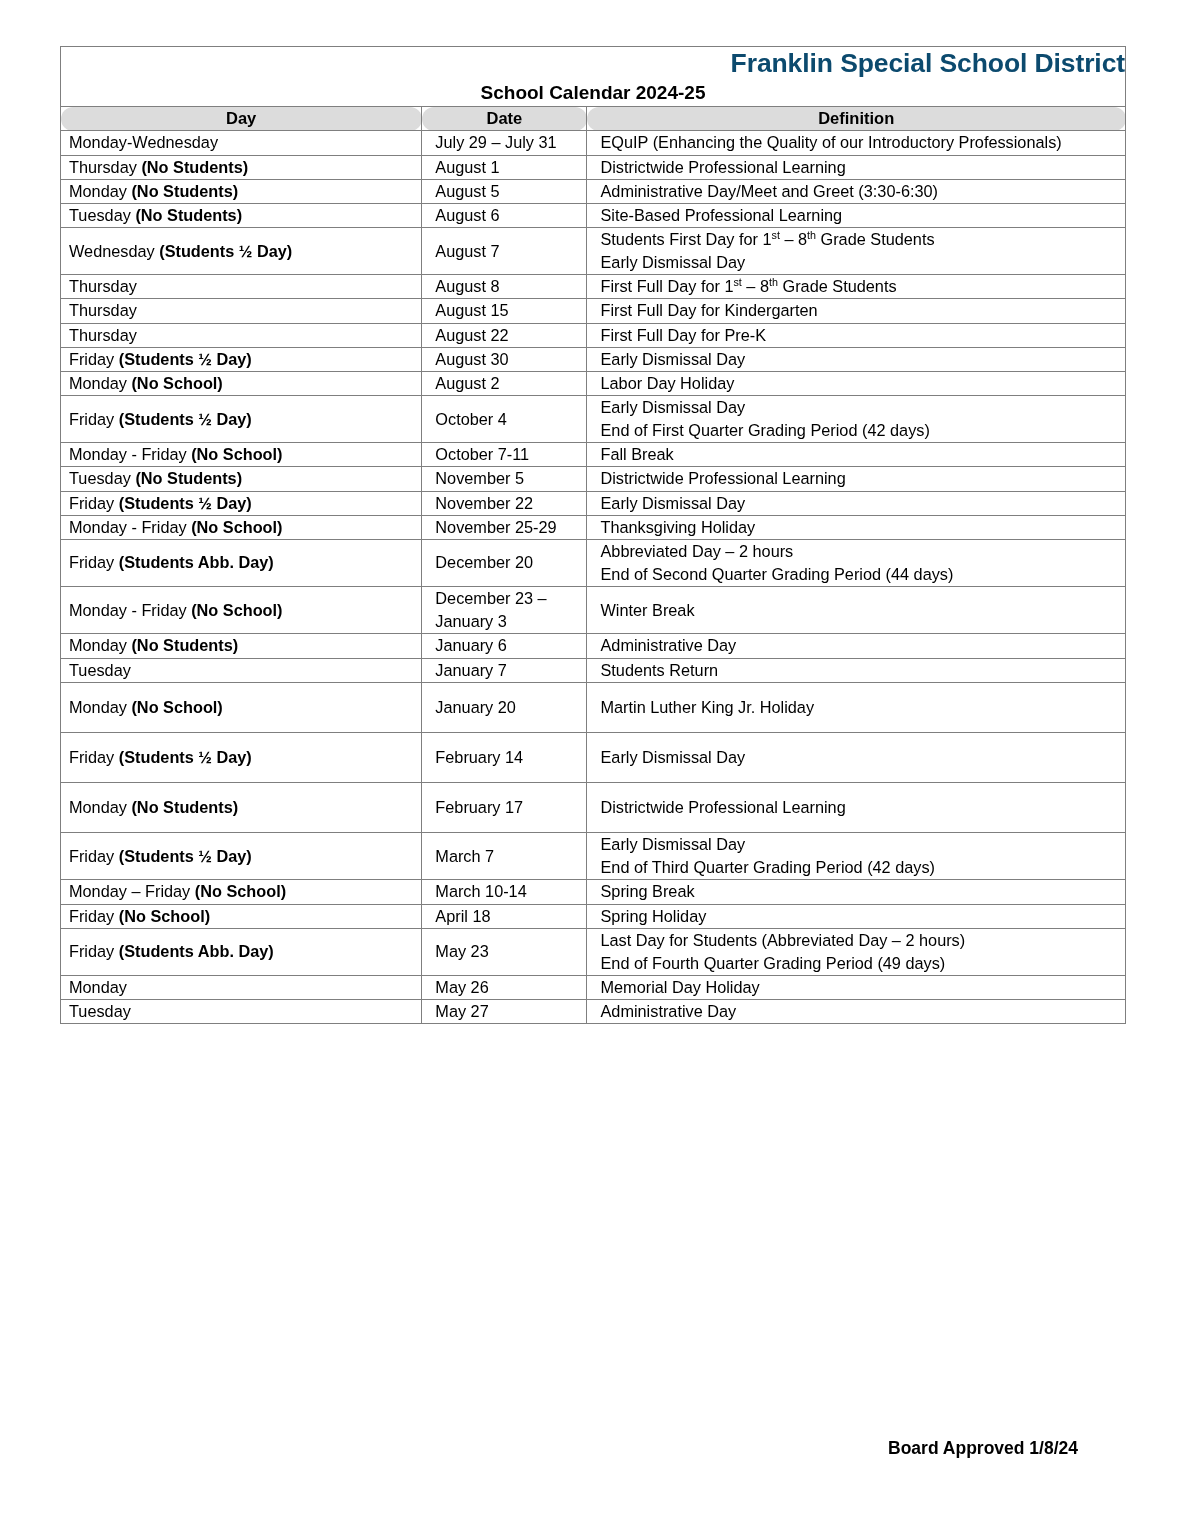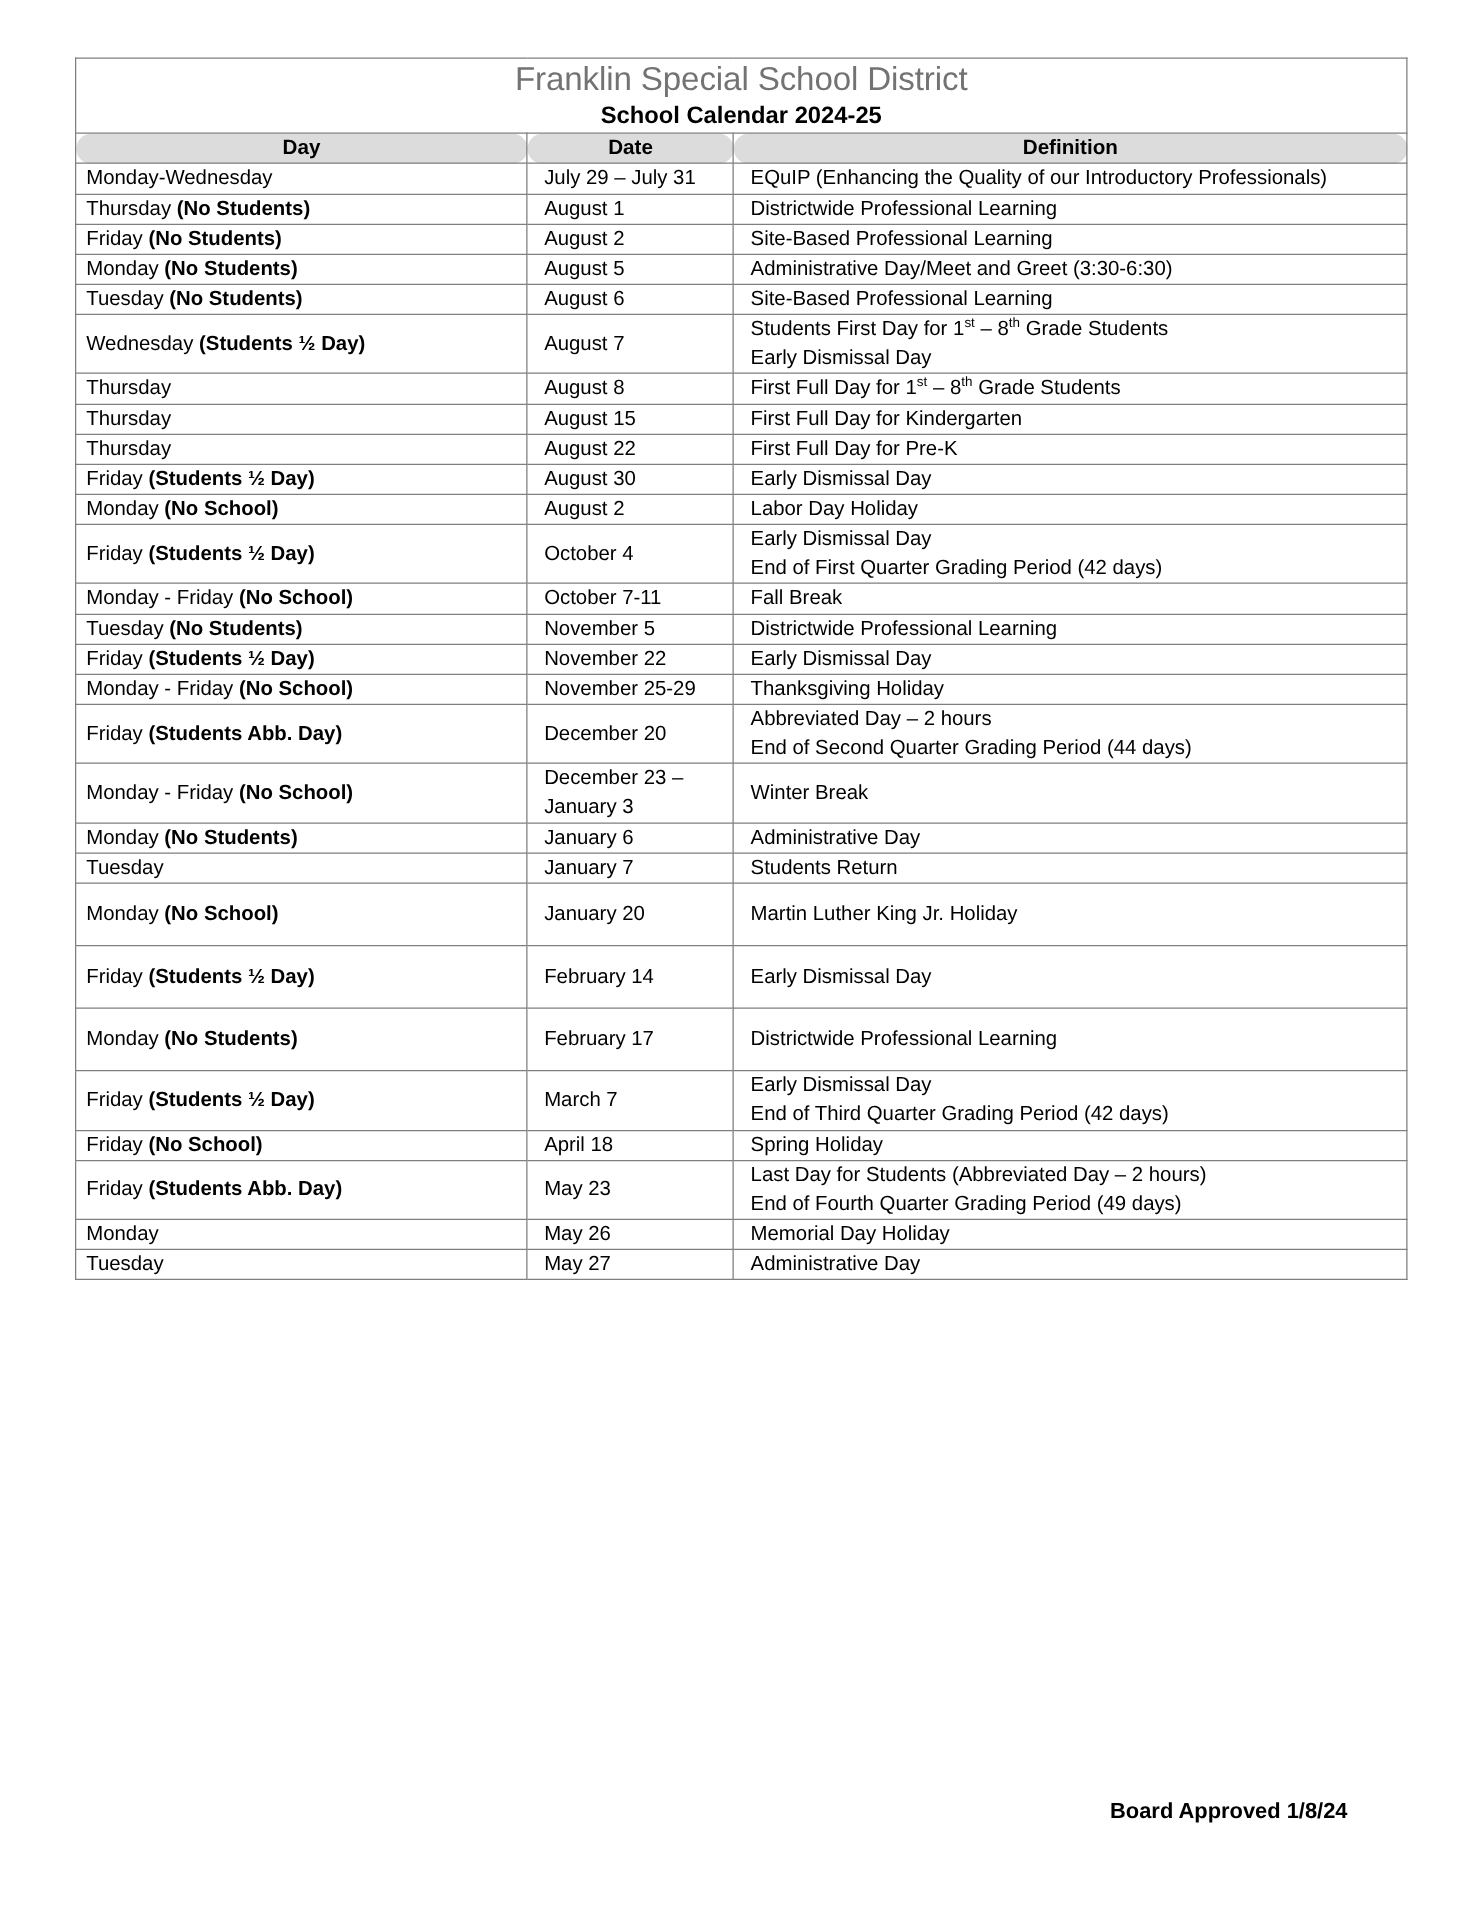--- a/index.html
+++ b/index.html
@@ -33,25 +33,26 @@
     vertical-align: middle;
   }
   
   .title-cell {
     text-align: center;
     padding: 6px 0 9px 0;
     background: #ffffff;
   }
   .title-main {
     display: block;
-    color: #737373;
+    color: #0c4a6e;
     font-size: 26.5px;
-    font-weight: normal;
+    font-weight: bold;
     line-height: 1.22;
     letter-spacing: -0.1px;
+    text-align: right;
   }
   .title-sub {
     display: block;
     color: #000000;
     font-size: 19px;
     font-weight: bold;
     line-height: 1.3;
     margin-top: 2px;
   }
   
@@ -127,27 +128,20 @@
           </td>
         </tr>
         <tr>
           <td class="c-day"><span>Thursday </span><b>(No Students)</b></td>
           <td class="c-date">August 1</td>
           <td class="c-def">
             <span class="ln">Districtwide Professional Learning</span>
           </td>
         </tr>
         <tr>
-          <td class="c-day"><span>Friday </span><b>(No Students)</b></td>
-          <td class="c-date">August 2</td>
-          <td class="c-def">
-            <span class="ln">Site-Based Professional Learning</span>
-          </td>
-        </tr>
-        <tr>
           <td class="c-day"><span>Monday </span><b>(No Students)</b></td>
           <td class="c-date">August 5</td>
           <td class="c-def">
             <span class="ln">Administrative Day/Meet and Greet (3:30-6:30)</span>
           </td>
         </tr>
         <tr>
           <td class="c-day"><span>Tuesday </span><b>(No Students)</b></td>
           <td class="c-date">August 6</td>
           <td class="c-def">
@@ -285,20 +279,27 @@
         </tr>
         <tr>
           <td class="c-day"><span>Friday </span><b>(Students ½ Day)</b></td>
           <td class="c-date">March 7</td>
           <td class="c-def">
             <span class="ln">Early Dismissal Day</span>
             <span class="ln">End of Third Quarter Grading Period (42 days)</span>
           </td>
         </tr>
         <tr>
+          <td class="c-day"><span>Monday – Friday </span><b>(No School)</b></td>
+          <td class="c-date">March 10-14</td>
+          <td class="c-def">
+            <span class="ln">Spring Break</span>
+          </td>
+        </tr>
+        <tr>
           <td class="c-day"><span>Friday </span><b>(No School)</b></td>
           <td class="c-date">April 18</td>
           <td class="c-def">
             <span class="ln">Spring Holiday</span>
           </td>
         </tr>
         <tr>
           <td class="c-day"><span>Friday </span><b>(Students Abb. Day)</b></td>
           <td class="c-date">May 23</td>
           <td class="c-def">

